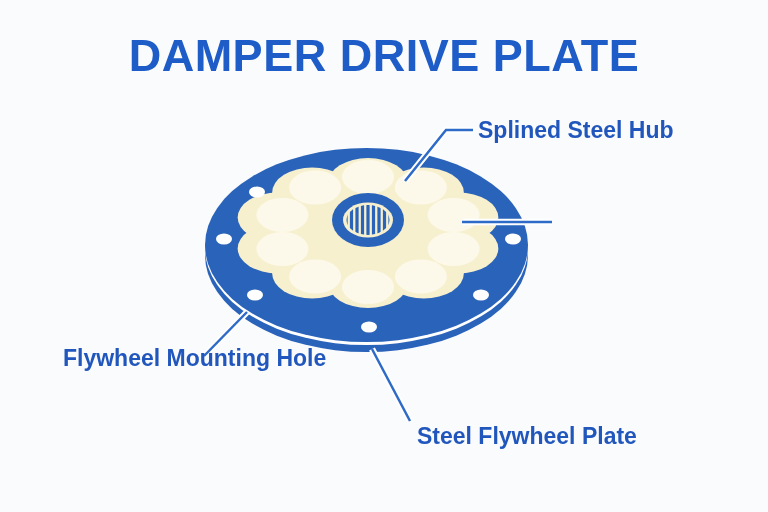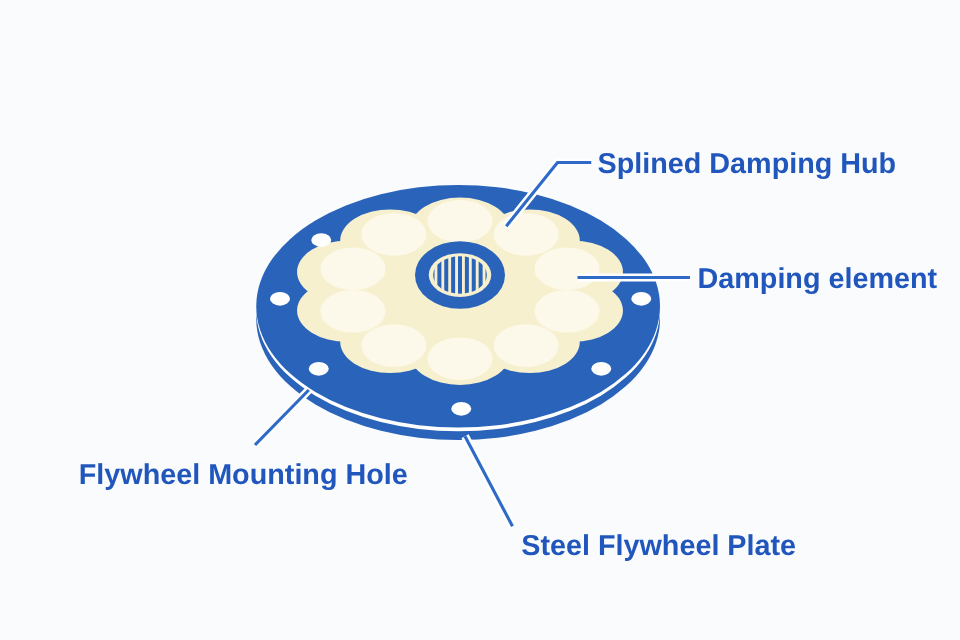--- a/index.html
+++ b/index.html
@@ -14,21 +14,21 @@
     position:absolute;left:0;top:30px;width:768px;text-align:center;
     font-size:45px;font-weight:bold;letter-spacing:.5px;
     color:var(--title-blue,#1e5cc8);
   }
   .part-label{
     position:absolute;font-size:23px;font-weight:bold;line-height:26px;
     color:var(--label-blue,#2157bd);white-space:nowrap;
   }
   .lbl-splined{left:478px;top:117px;}
   .lbl-damping{left:558px;top:209px;}
-  .lbl-flywheel{left:63px;top:366px;}
+  .lbl-flywheel{left:63px;top:345px;}
   .lbl-steel{left:417px;top:423px;}
   .leader{fill:none;stroke:var(--line-blue,#2e6bc8);stroke-width:2.5;}
   .leader-casing{fill:none;stroke:#ffffff;stroke-width:6.5;}
 </style>
 </head>
 <body style="--bg: #fafbfc; --plate-blue: #2a63ba; --cream: #f7f0cf; --circle-cream: #fcf9ea; --title-blue: #1e5cc8; --label-blue: #2157bd; --line-blue: #2e6bc8;">
 
 <div class="stage">
 
   <svg width="768" height="512" viewBox="0 0 768 512">
@@ -105,18 +105,18 @@
       <polyline class="leader" points="462,222 552,222"></polyline>
 
       <polyline class="leader-casing" points="247,312 204,356"></polyline>
       <polyline class="leader" points="247,312 204,356"></polyline>
 
       <polyline class="leader-casing" points="372,349 410,421"></polyline>
       <polyline class="leader" points="372,349 410,421"></polyline>
     </g>
   </svg>
 
+  <div class="title">DAMPER DRIVE PLATE</div>
 
-  <div class="part-label lbl-splined">Splined Damping Hub</div>
-  <div class="part-label lbl-damping">Damping element</div>
+  <div class="part-label lbl-splined">Splined Steel Hub</div>
   <div class="part-label lbl-flywheel">Flywheel Mounting Hole</div>
   <div class="part-label lbl-steel">Steel Flywheel Plate</div>
 </div>
 
 </body></html>

